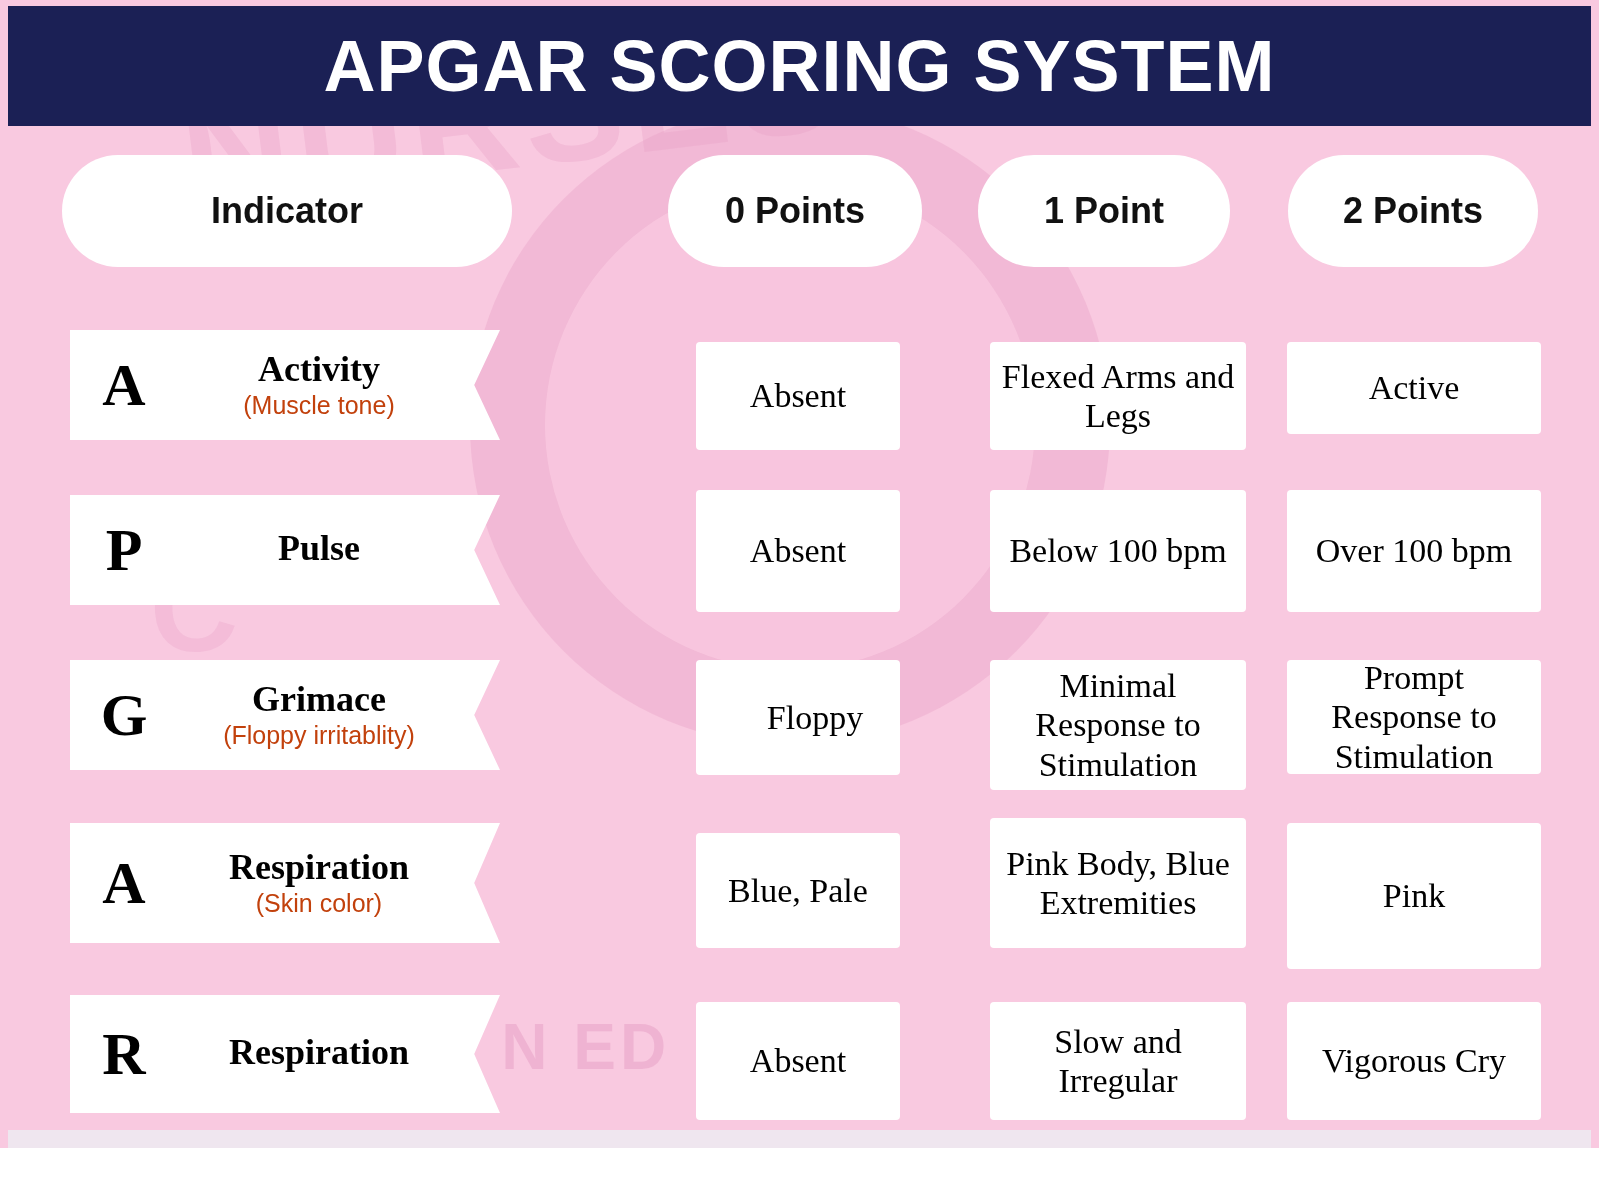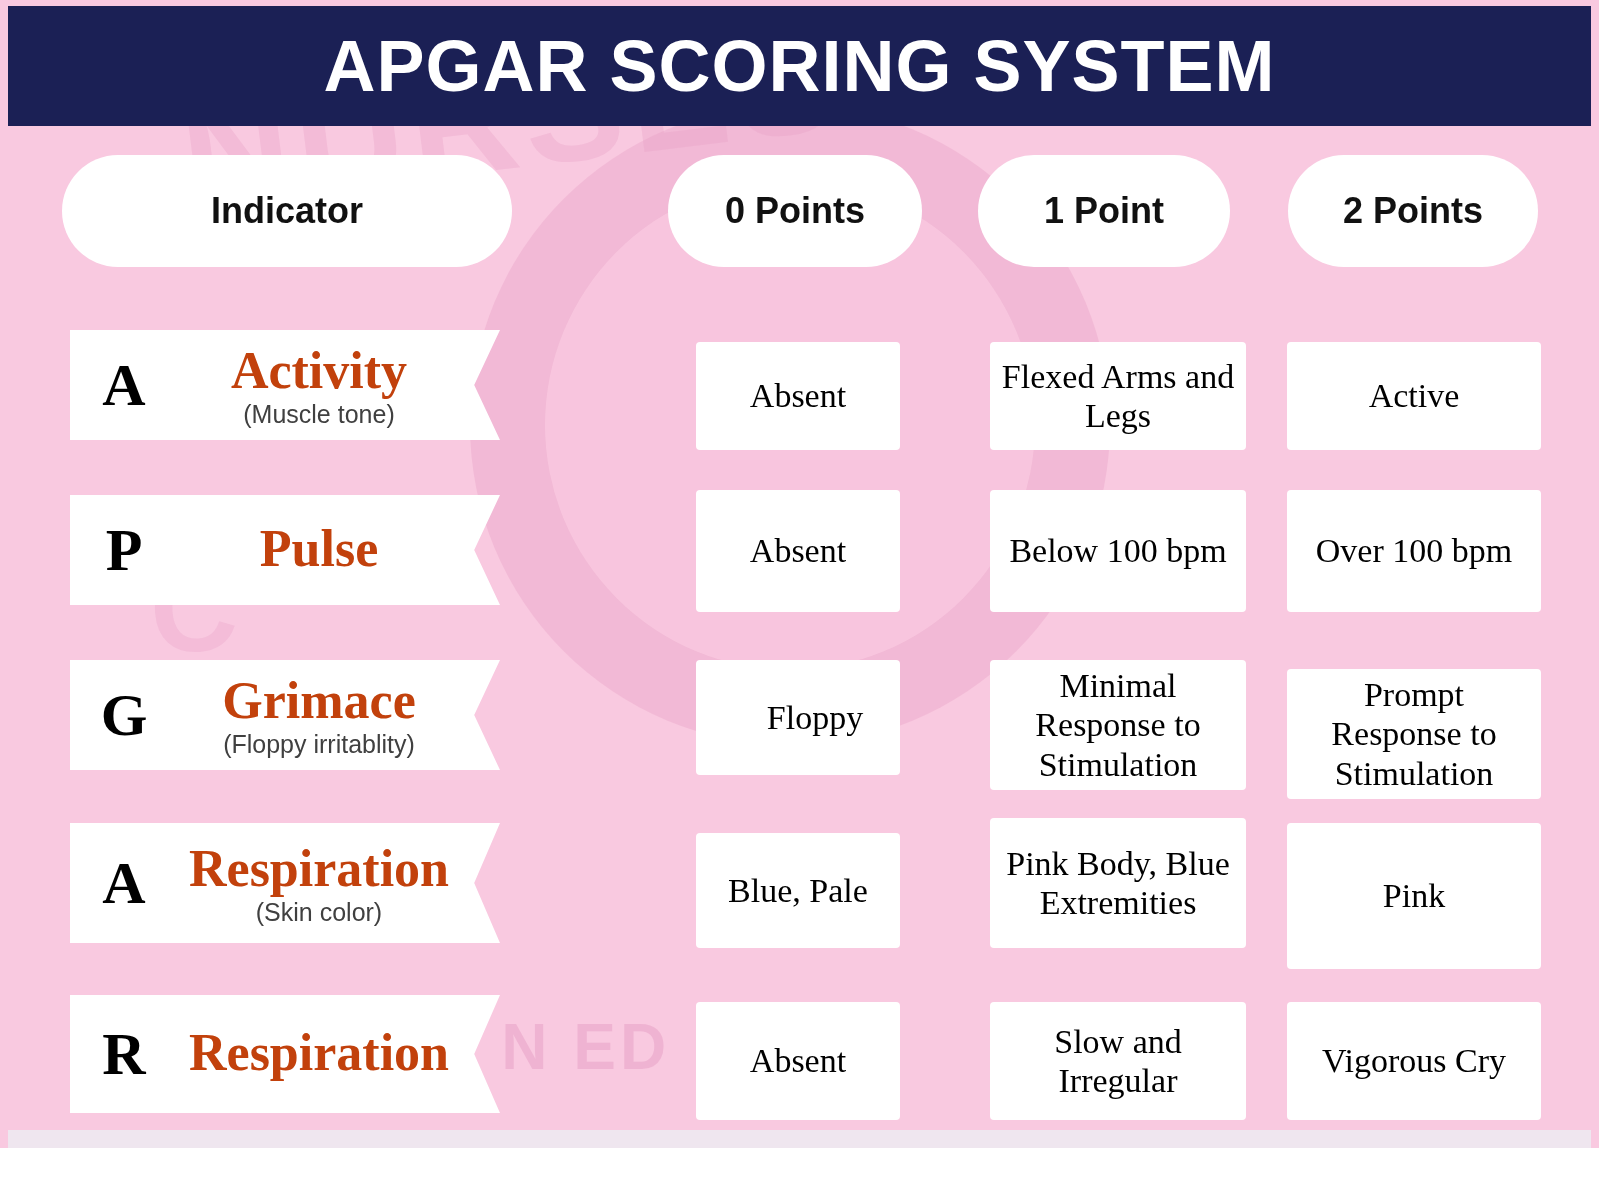--- a/index.html
+++ b/index.html
@@ -146,29 +146,29 @@
     flex: none;
   }
   .label-text {
     flex: 1;
     padding-right: 40px;
     text-align: center;
     line-height: 1.1;
   }
   .label-main {
     font-family: "Liberation Serif", serif;
-    font-size: 52px;
-    font-weight: bold;
-    color: #c2410c;
+    font-size: 36px;
+    font-weight: bold;
+    color: #000000;
     display: block;
   }
   .label-sub {
     font-family: "Liberation Sans", sans-serif;
     font-size: 25px;
-    color: #404040;
+    color: #c2410c;
     display: block;
     margin-top: 2px;
   }
   .cell {
     position: absolute;
     background: #ffffff;
     border-radius: 4px;
     display: flex;
     align-items: center;
     justify-content: center;
@@ -228,21 +228,21 @@
   <div class="row" style="top:330px;height:118px;">
     <div class="label-card" style="top:0;height:110px;">
       <div class="letter">A</div>
       <div class="label-text">
         <span class="label-main">Activity</span>
         <span class="label-sub">(Muscle tone)</span>
       </div>
     </div>
     <div class="cell c0" style="top:12px;height:108px;">Absent</div>
     <div class="cell c1" style="top:12px;height:108px;">Flexed Arms and Legs</div>
-    <div class="cell c2" style="top:12px;height:108px;">Active</div>
+    <div class="cell c2" style="top:12px;height:92px;">Active</div>
   </div>
 
   <div class="row" style="top:495px;height:118px;">
     <div class="label-card" style="top:0;height:110px;">
       <div class="letter">P</div>
       <div class="label-text">
         <span class="label-main">Pulse</span>
         <span class="label-sub"></span>
       </div>
     </div>
@@ -254,21 +254,21 @@
   <div class="row" style="top:660px;height:118px;">
     <div class="label-card" style="top:0;height:110px;">
       <div class="letter">G</div>
       <div class="label-text">
         <span class="label-main">Grimace</span>
         <span class="label-sub">(Floppy irritablity)</span>
       </div>
     </div>
     <div class="cell c0" style="top:0;height:115px;padding-left:44px;">Floppy</div>
     <div class="cell c1" style="top:0;height:130px;">Minimal Response to Stimulation</div>
-    <div class="cell c2" style="top:9px;height:130px;">Prompt Response to Stimulation</div>
+    <div class="cell c2" style="top:0;height:114px;">Prompt Response to Stimulation</div>
   </div>
 
   <div class="row" style="top:823px;height:125px;">
     <div class="label-card" style="top:0;height:120px;">
       <div class="letter">A</div>
       <div class="label-text">
         <span class="label-main">Respiration</span>
         <span class="label-sub">(Skin color)</span>
       </div>
     </div>

